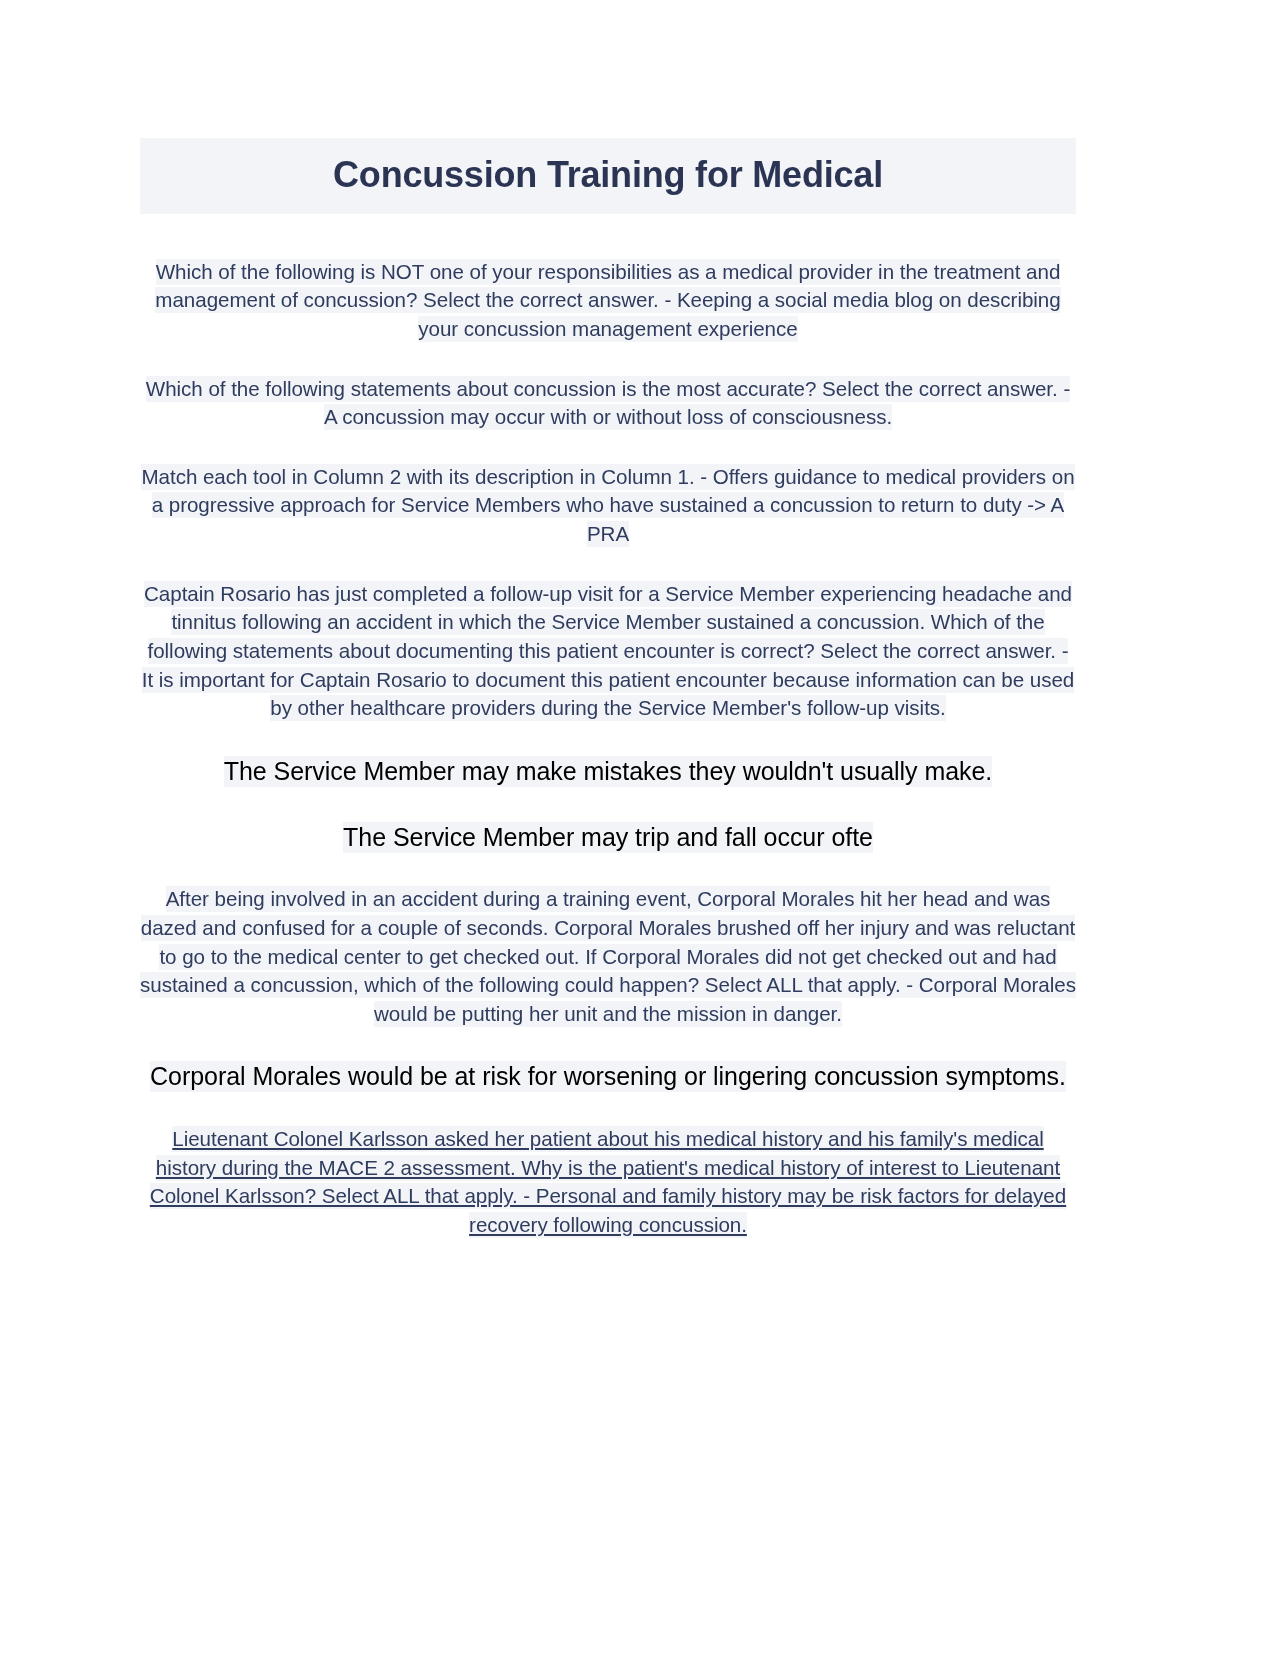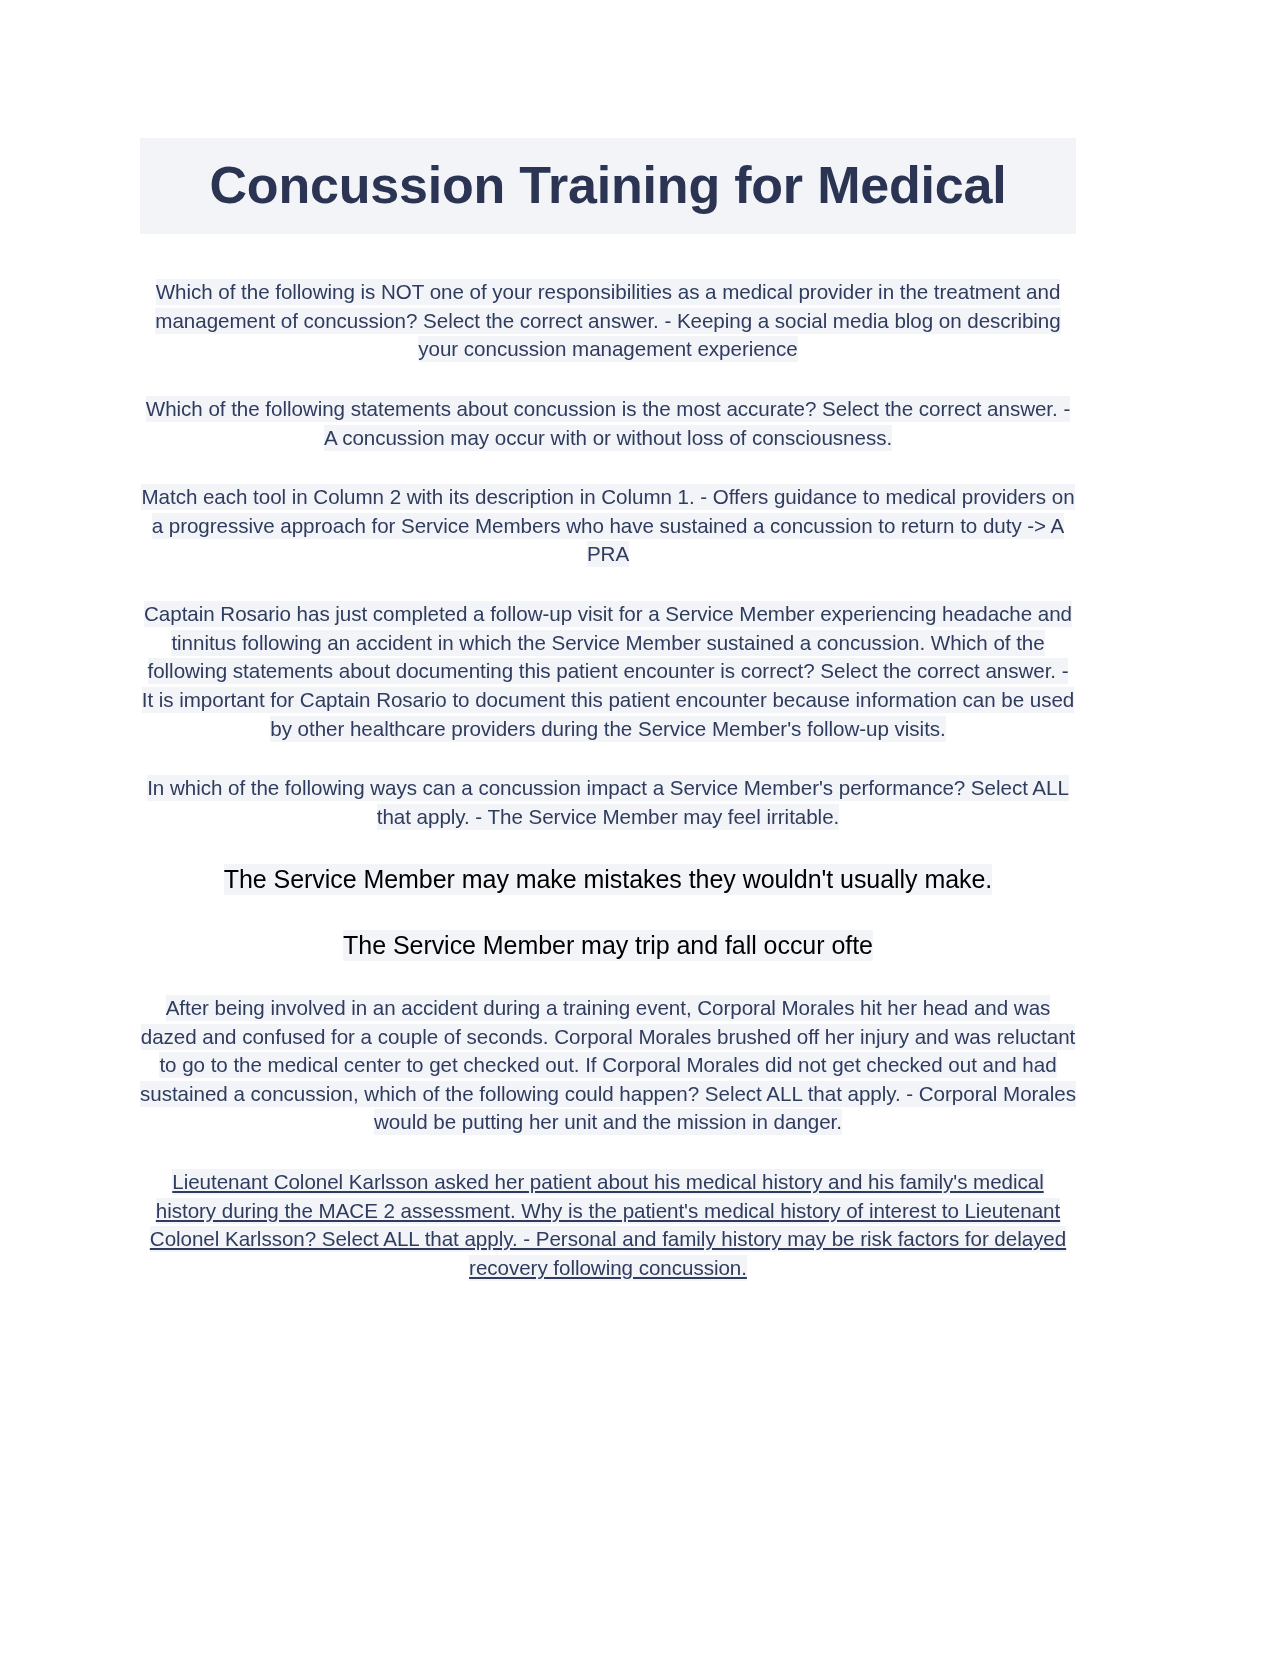--- a/index.html
+++ b/index.html
@@ -27,21 +27,21 @@
     width: 936px;
   }
   .title-band {
     background: #f2f4f8;
     padding: 14px 18px 16px 18px;
     margin-top: 138px;
     box-sizing: border-box;
     width: 936px;
   }
   .title-text {
-    font-size: 52px;
+    font-size: 36px;
     font-weight: bold;
     line-height: 1.27;
     color: #2b3553;
     text-align: center;
     letter-spacing: -0.2px;
     margin: 0;
   }
   .body-block {
     margin-top: 44px;
     text-align: center;
@@ -93,26 +93,26 @@
 
       <p class="para"><span class="hl">Which of the following is NOT one of your responsibilities as a medical provider in the treatment and management of concussion? Select the correct answer. - Keeping a social media blog on describing your concussion management experience</span></p>
 
       <p class="para"><span class="hl">Which of the following statements about concussion is the most accurate? Select the correct answer. - A concussion may occur with or without loss of consciousness.</span></p>
 
       <p class="para"><span class="hl">Match each tool in Column 2 with its description in Column 1. - Offers guidance to medical providers on a progressive approach for Service Members who have sustained a concussion to return to duty -&gt; A PRA</span></p>
 
 
       <p class="para"><span class="hl">Captain Rosario has just completed a follow-up visit for a Service Member experiencing headache and tinnitus following an accident in which the Service Member sustained a concussion. Which of the following statements about documenting this patient encounter is correct? Select the correct answer. - It is important for Captain Rosario to document this patient encounter because information can be used by other healthcare providers during the Service Member's follow-up visits.</span></p>
 
-      <p class="para"><span class="hl">In which of the following ways can a concussion impact a Service Member's performance? Select ALL that apply. - The Service Member may feel irritable.</span></p>
 
       <p class="answer-line"><span class="hl"> The Service Member may make mistakes they wouldn't usually make.</span></p>
 
       <p class="answer-line"><span class="hl"> The Service Member may trip and fall occur ofte</span></p>
 
       <p class="para"><span class="hl">After being involved in an accident during a training event, Corporal Morales hit her head and was dazed and confused for a couple of seconds. Corporal Morales brushed off her injury and was reluctant to go to the medical center to get checked out. If Corporal Morales did not get checked out and had sustained a concussion, which of the following could happen? Select ALL that apply. - Corporal Morales would be putting her unit and the mission in danger.</span></p>
 
+      <p class="answer-line"><span class="hl"> Corporal Morales would be at risk for worsening or lingering concussion symptoms.</span></p>
 
       <p class="para"><span class="hl">Lieutenant Colonel Karlsson asked her patient about his medical history and his family's medical history during the MACE 2 assessment. Why is the patient's medical history of interest to Lieutenant Colonel Karlsson? Select ALL that apply. - Personal and family history may be risk factors for delayed recovery following concussion.</span></p>
 
     </div>
   </div>
 </div>
 
 </body></html>

